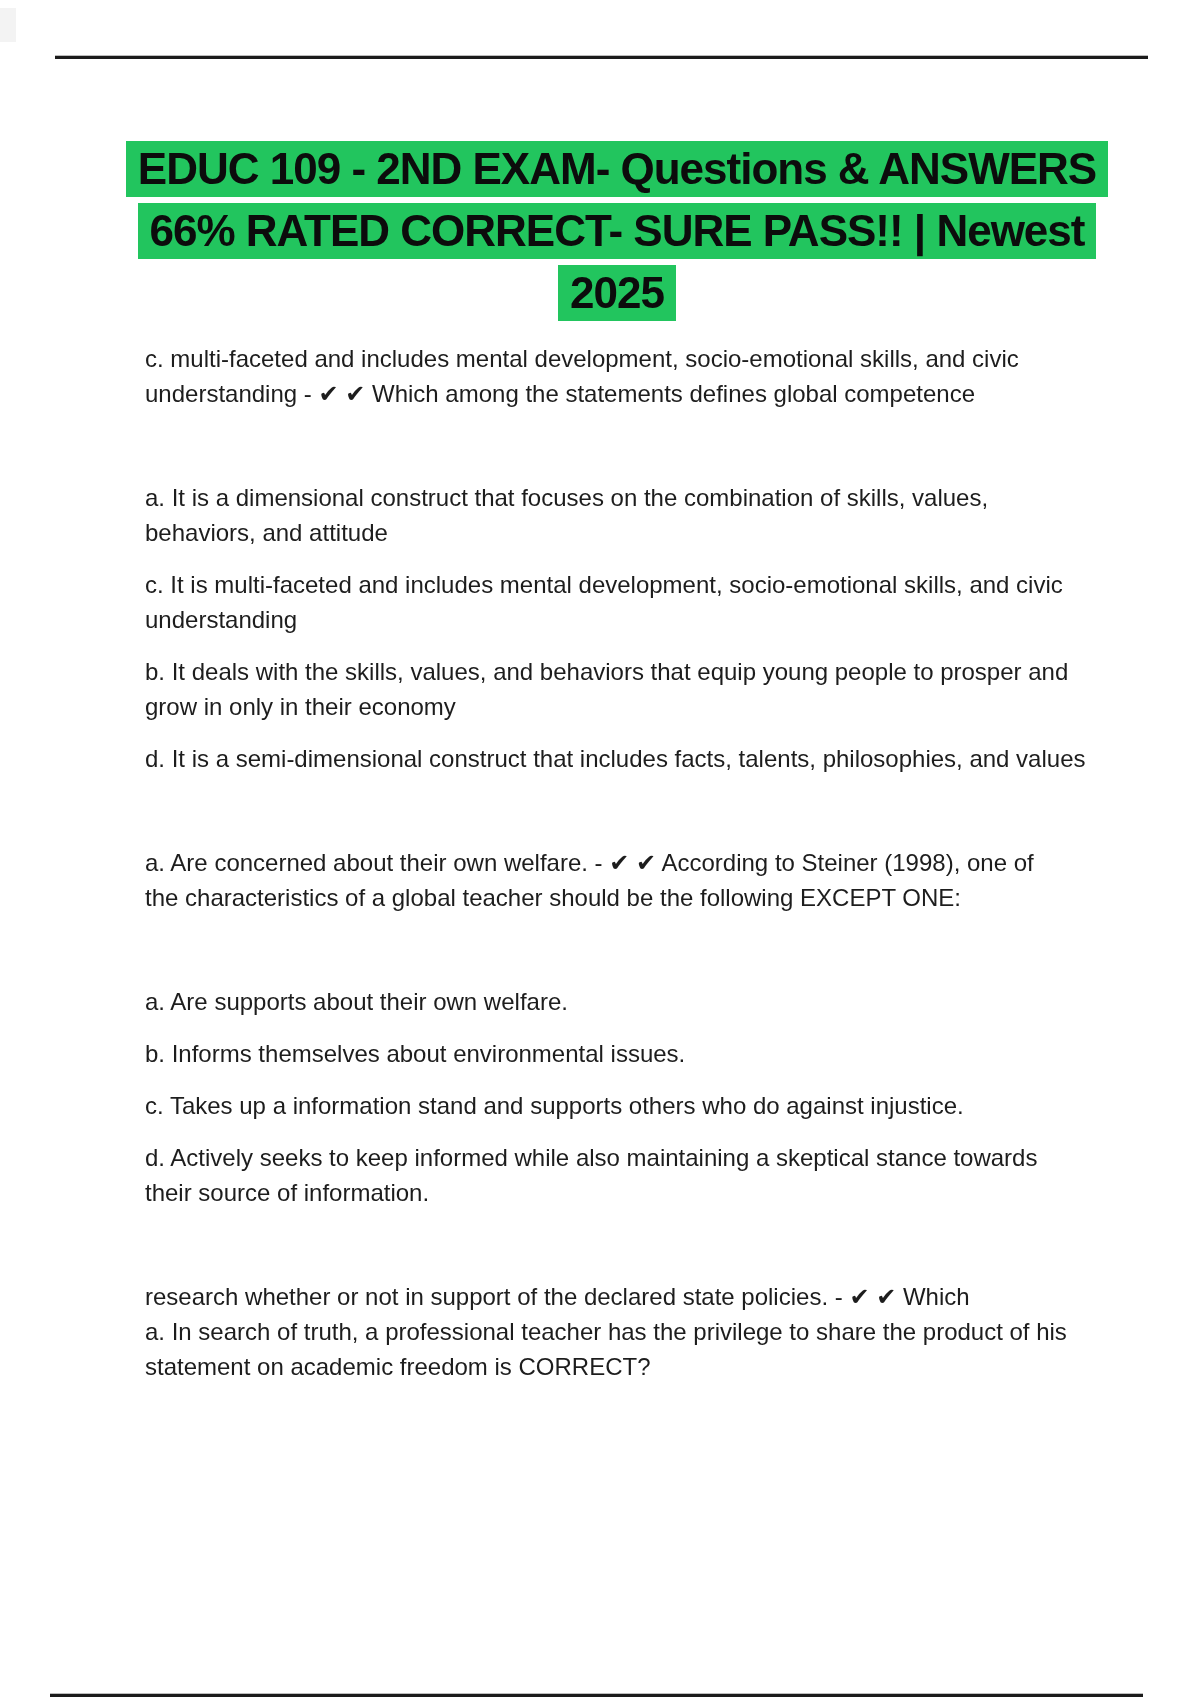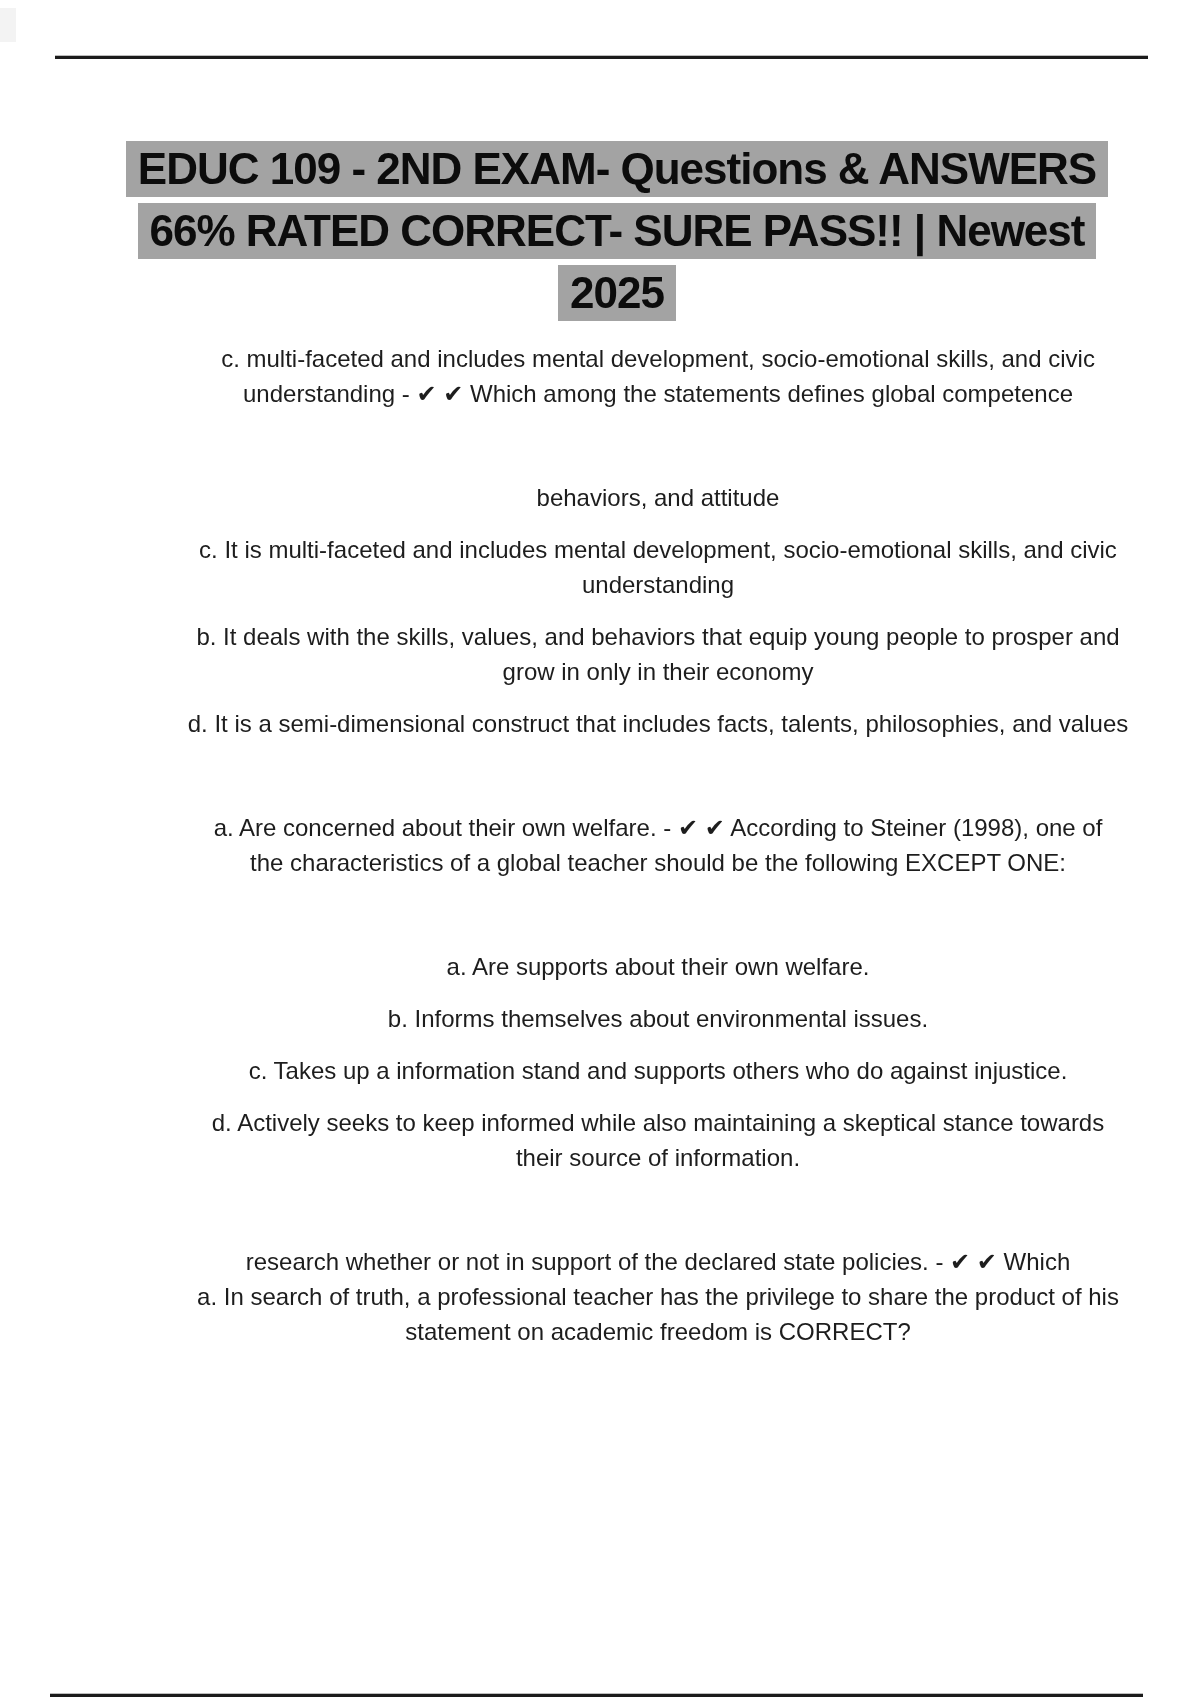--- a/index.html
+++ b/index.html
@@ -32,36 +32,35 @@
     top: 141px;
     left: 0;
     width: 100%;
     padding-left: 34px;
     box-sizing: border-box;
     text-align: center;
   }
   .title-line { height: 62px; }
   .hl {
     display: inline-block;
-    background: #a3a3a3;
+    background: #22c55e;
     color: #0c0c0c;
     font-weight: bold;
     font-size: 44px;
     line-height: 56px;
     letter-spacing: -1px;
     padding: 0 12px;
     white-space: nowrap;
   }
 
   .doc-body {
     position: absolute;
-    left: 158px;
+    left: 145px;
     top: 341px;
     width: 1000px;
-    text-align: center;
   }
   .para {
     margin: 0 0 17px 0;
     font-size: 24px;
   }
   .line {
     display: block;
     line-height: 35px;
     white-space: nowrap;
   }
@@ -91,20 +90,21 @@
   <div class="doc-body">
 
     <p class="para">
       <span class="line">c. multi-faceted and includes mental development, socio-emotional skills, and civic</span>
       <span class="line">understanding - ✔ ✔ Which among the statements defines global competence</span>
     </p>
 
     <div class="blank-line"></div>
 
     <p class="para">
+      <span class="line">a. It is a dimensional construct that focuses on the combination of skills, values,</span>
       <span class="line">behaviors, and attitude</span>
     </p>
 
     <p class="para">
       <span class="line">c. It is multi-faceted and includes mental development, socio-emotional skills, and civic</span>
       <span class="line">understanding</span>
     </p>
 
     <p class="para">
       <span class="line">b. It deals with the skills, values, and behaviors that equip young people to prosper and</span>

